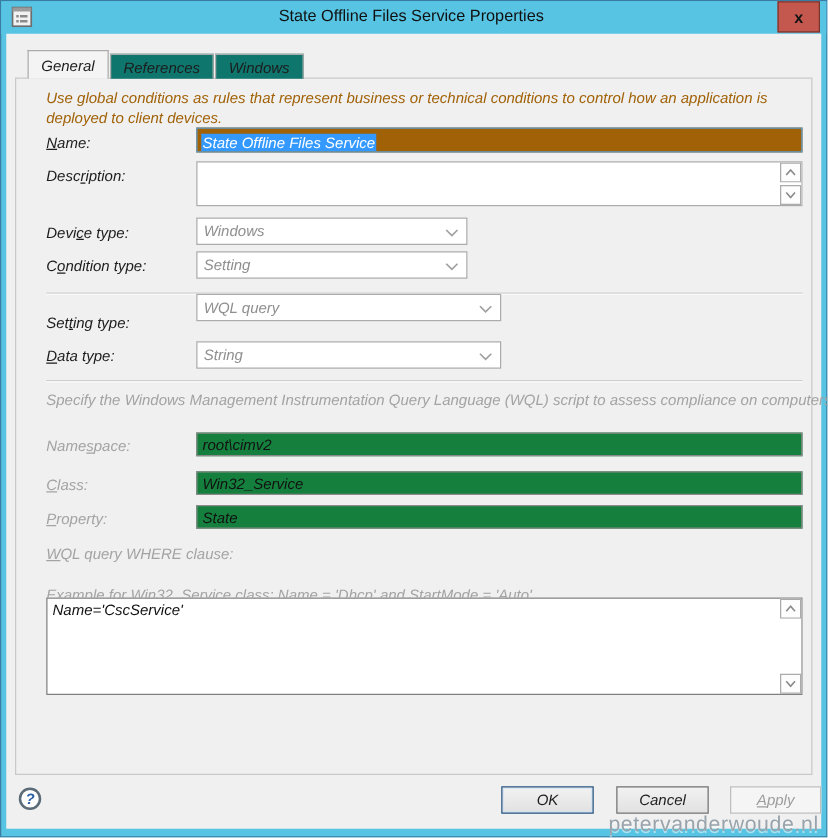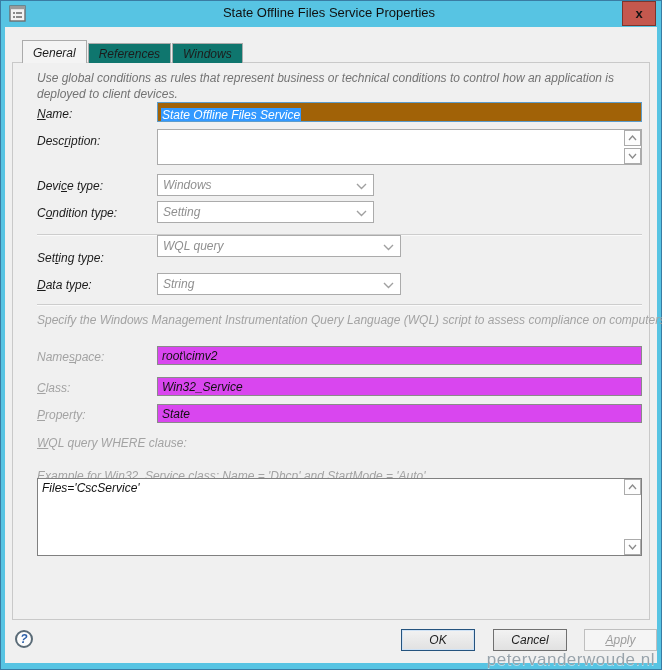--- a/index.html
+++ b/index.html
@@ -53,25 +53,25 @@
     position:absolute; left:7px; right:7px; top:35px; height:558px;
     border:1px solid #c9c9c9; background:#f0f0f0; z-index:1;
   }
   
   .lbl{position:absolute; font-size:12px; color:#1c1c1c; white-space:nowrap;}
   .lbl u{text-decoration:underline;}
   .graylbl{position:absolute; font-size:12px; color:#a3a3a3; white-space:nowrap;}
   .graylbl u{text-decoration:underline;}
   .intro{
     position:absolute; left:24px; top:7px; width:600px;
-    font-size:12px; color:#737373; line-height:1.35;
+    font-size:12px; color:#a16207; line-height:1.35;
   }
   
   .tfield{
-    position:absolute; background:#d946ef; border:1px solid #8a8a8a;
+    position:absolute; background:#15803d; border:1px solid #8a8a8a;
     font-size:12px; color:#111; padding:2px 4px; overflow:hidden; white-space:nowrap;
   }
   .namefield{
     position:absolute; background:#a16207; border:1px solid #5c9ccc;
     padding:2px 3px; overflow:hidden; white-space:nowrap;
   }
   .namefield .sel{
     background:var(--selection); color:#ffffff; font-size:12px; padding:0 1px;
   }
   .multiline{
@@ -228,21 +228,21 @@
       <div class="graylbl" style="left:24px; top:318px;"><u>C</u>lass:</div>
       <div class="tfield" style="left:144px; top:314px; width:485px; height:19px;">Win32_Service</div>
 
       <div class="graylbl" style="left:24px; top:345px;"><u>P</u>roperty:</div>
       <div class="tfield" style="left:144px; top:341px; width:485px; height:19px;">State</div>
 
       <div class="graylbl" style="left:24px; top:373px;"><u>W</u>QL query WHERE clause:</div>
       <div class="graylbl" style="left:24px; top:406px;">Example for Win32_Service class: Name = 'Dhcp' and StartMode = 'Auto'</div>
 
       <div class="multiline darkborder" style="left:24px; top:415px; width:605px; height:78px;">
-        <div class="ml-text">Files='CscService'</div>
+        <div class="ml-text">Name='CscService'</div>
         <div class="vscroll">
           <div class="scroll-btn">
             <svg width="9" height="6">
                 <polyline points="1,5 4.5,1 8,5" fill="none" stroke="#8a8a8a" stroke-width="1.3"></polyline>
               </svg>
           </div>
           <div class="scroll-track"></div>
           <div class="scroll-btn">
             <svg width="9" height="6">
                 <polyline points="1,1 4.5,5 8,1" fill="none" stroke="#8a8a8a" stroke-width="1.3"></polyline>

